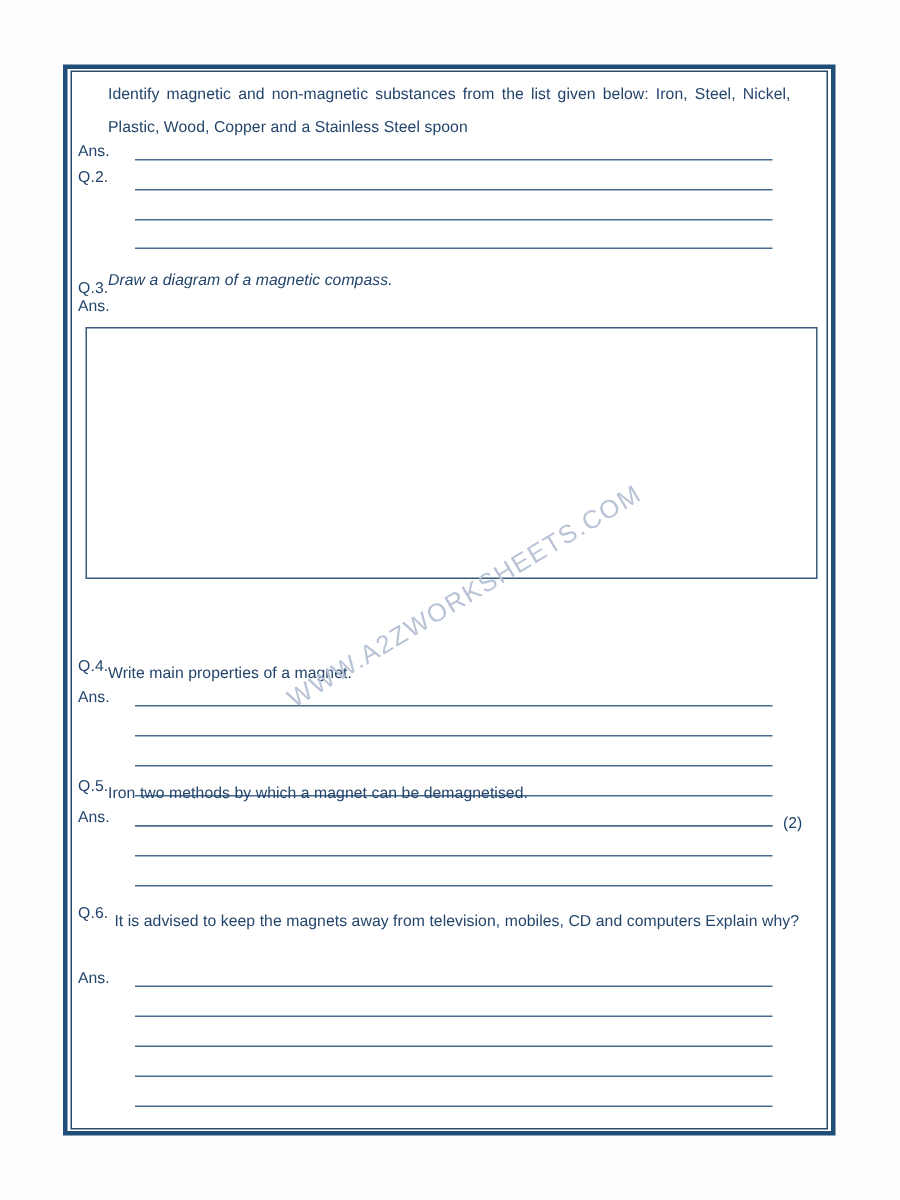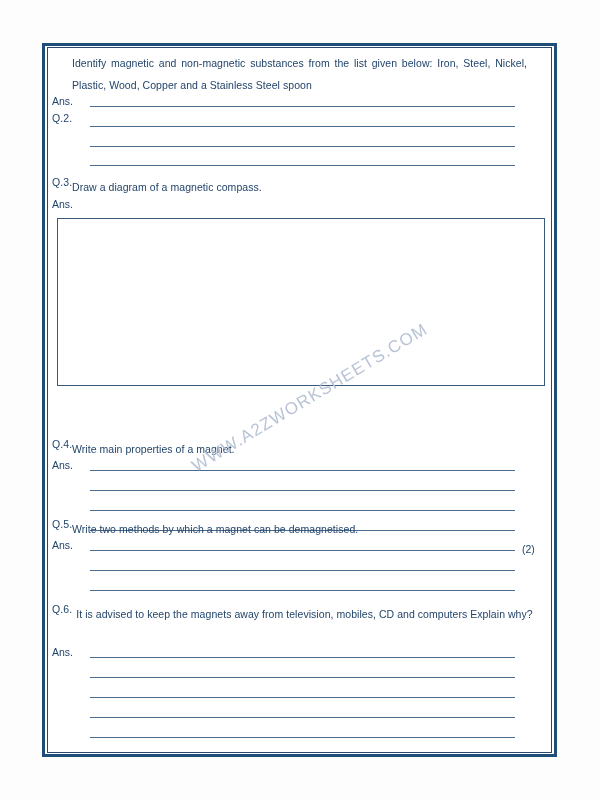--- a/index.html
+++ b/index.html
@@ -144,41 +144,41 @@
       <div class="qlabel" style="top:20px;margin-top:44px;">Q.2.</div>
       <div class="qtext justify" style="top:4px;width:455px;">Identify magnetic and non-magnetic substances from the list given below: Iron, Steel, Nickel, Plastic, Wood, Copper and a Stainless Steel spoon</div>
       <div class="anslabel" style="top:47px;">Ans.</div>
       <div class="ansline" style="top:58px;"></div>
       <div class="ansline" style="top:78px;"></div>
       <div class="ansline" style="top:98px;"></div>
       <div class="ansline" style="top:117px;"></div>
     </div>
 
     <div class="qblock" style="top:125px;height:215px;">
-      <div class="qlabel" style="top:3px;">Q.3.</div>
-      <div class="qtext" style="top:3px;width:455px;">Draw a diagram of a magnetic compass.</div>
+      <div class="qlabel" style="top:13px;">Q.3.</div>
+      <div class="qtext" style="top:3px;width:455px;font-style:italic;">Draw a diagram of a magnetic compass.</div>
       <div class="anslabel" style="top:25px;">Ans.</div>
       <div id="draw-box" style="top:45px;"></div>
     </div>
 
     <div class="qblock" style="top:343px;height:125px;margin-top:44px;">
       <div class="qlabel" style="top:3px;">Q.4.</div>
       <div class="qtext" style="top:3px;width:455px;">Write main properties of a magnet.</div>
       <div class="anslabel" style="top:24px;">Ans.</div>
       <div class="ansline" style="top:35px;"></div>
       <div class="ansline" style="top:55px;"></div>
       <div class="ansline" style="top:75px;"></div>
       <div class="ansline" style="top:95px;"></div>
       <div class="ansline" style="top:115px;"></div>
       <div class="marks" style="left:470px;top:108px;">(2)</div>
     </div>
 
     <div class="qblock" style="top:467px;height:85px;">
       <div class="qlabel" style="top:3px;">Q.5.</div>
-      <div class="qtext" style="top:3px;width:455px;">Write two methods by which a magnet can be demagnetised.</div>
+      <div class="qtext" style="top:3px;width:455px;">Iron two methods by which a magnet can be demagnetised.</div>
       <div class="anslabel" style="top:24px;">Ans.</div>
       <div class="ansline" style="top:35px;"></div>
       <div class="ansline" style="top:55px;"></div>
       <div class="ansline" style="top:75px;"></div>
     </div>
 
     <div class="qblock" style="top:551px;height:150px;">
       <div class="qlabel" style="top:4px;">Q.6.</div>
       <div class="qtext" style="top:4px;width:465px;text-align:center;">It is advised to keep the magnets away from television, mobiles, CD and computers Explain why?</div>
       <div class="anslabel" style="top:47px;">Ans.</div>

